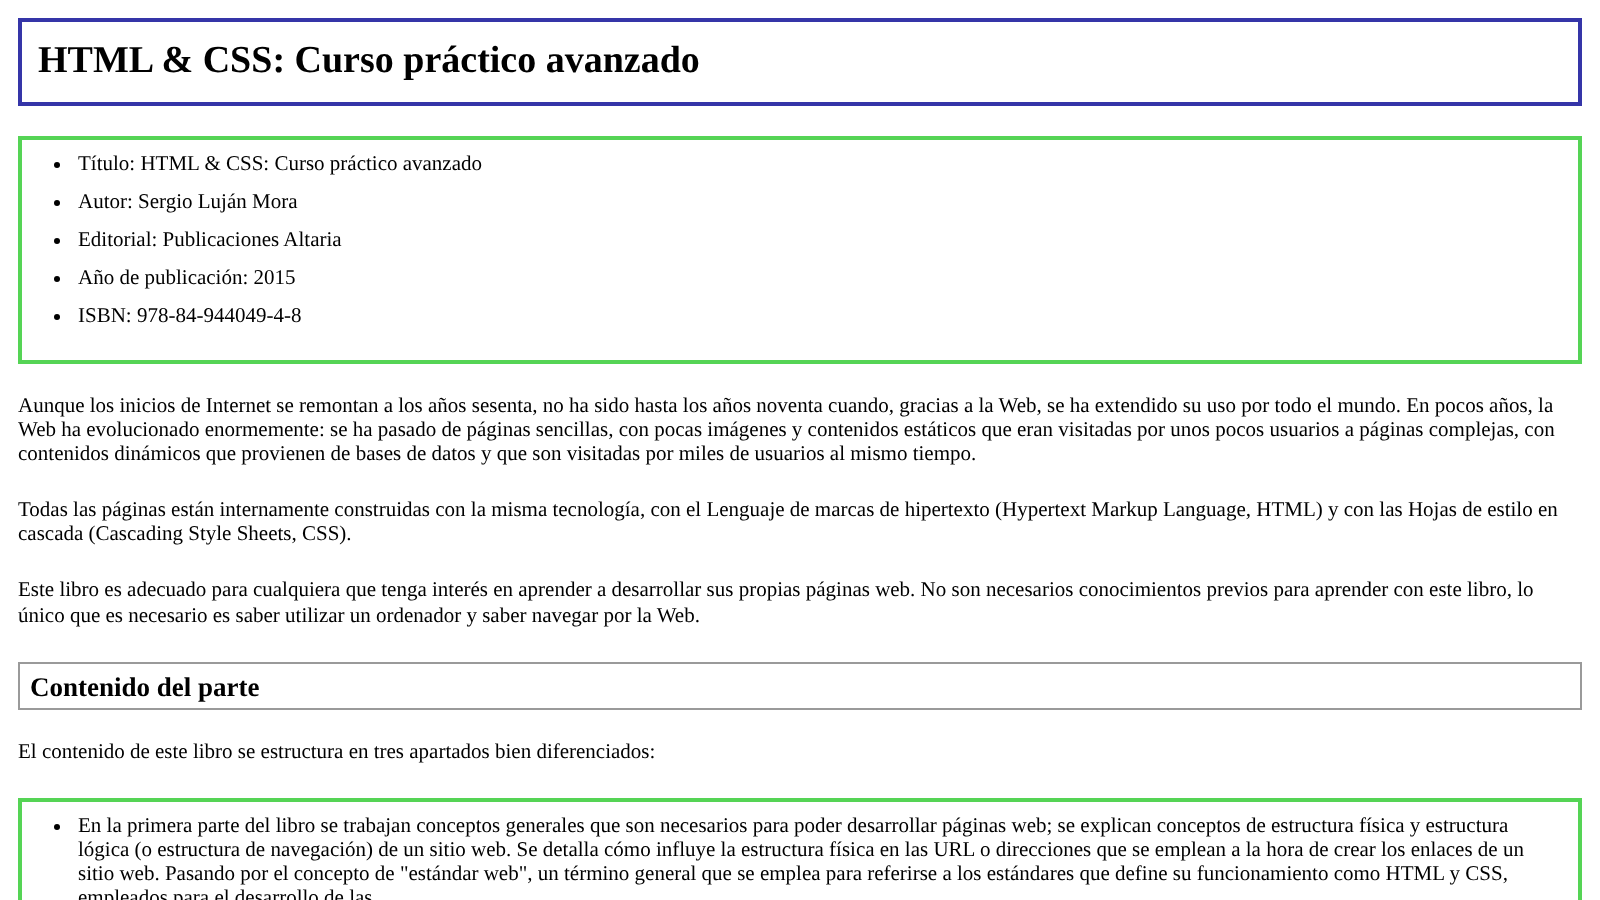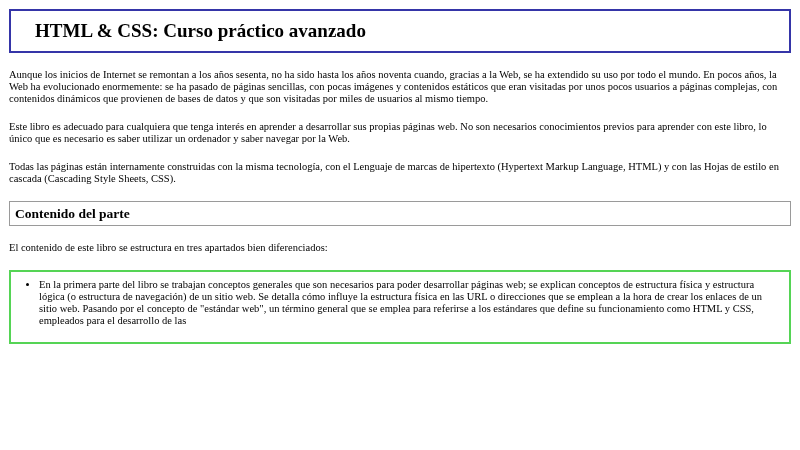--- a/index.html
+++ b/index.html
@@ -13,21 +13,21 @@
     font-size: 10.5px;
     line-height: 1.15;
   }
   .content {
     margin: 9px;
   }
   h1.title-box {
     font-size: 19px;
     font-weight: bold;
     border: 2px solid var(--title-border, #3535a8);
-    padding: 9px 8px 9px 24px;
+    padding: 9px 8px 9px 8px;
     margin: 8px 0 15px 0;
     line-height: 1.15;
   }
   h2.section-box {
     font-size: 13.5px;
     font-weight: bold;
     border: 1px solid var(--heading-border, #9a9a9a);
     padding: 4px 5px 3px 5px;
     margin: 8px 0 7px 0;
     line-height: 1.15;
@@ -46,25 +46,32 @@
   }
 </style>
 </head>
 <body>
 
 <div class="content">
 
   <h1 class="title-box">HTML &amp; CSS: Curso práctico avanzado</h1>
 
 
+  <ul class="box-list">
+    <li>Título: HTML &amp; CSS: Curso práctico avanzado</li>
+    <li>Autor: Sergio Luján Mora</li>
+    <li>Editorial: Publicaciones Altaria</li>
+    <li>Año de publicación: 2015</li>
+    <li>ISBN: 978-84-944049-4-8</li>
+  </ul>
 
 
   <p>Aunque los inicios de Internet se remontan a los años sesenta, no ha sido hasta los años noventa cuando, gracias a la Web, se ha extendido su uso por todo el mundo. En pocos años, la Web ha evolucionado enormemente: se ha pasado de páginas sencillas, con pocas imágenes y contenidos estáticos que eran visitadas por unos pocos usuarios a páginas complejas, con contenidos dinámicos que provienen de bases de datos y que son visitadas por miles de usuarios al mismo tiempo.</p>
+  <p>Todas las páginas están internamente construidas con la misma tecnología, con el Lenguaje de marcas de hipertexto (Hypertext Markup Language, HTML) y con las Hojas de estilo en cascada (Cascading Style Sheets, CSS).</p>
   <p>Este libro es adecuado para cualquiera que tenga interés en aprender a desarrollar sus propias páginas web. No son necesarios conocimientos previos para aprender con este libro, lo único que es necesario es saber utilizar un ordenador y saber navegar por la Web.</p>
-  <p>Todas las páginas están internamente construidas con la misma tecnología, con el Lenguaje de marcas de hipertexto (Hypertext Markup Language, HTML) y con las Hojas de estilo en cascada (Cascading Style Sheets, CSS).</p>
 
   <h2 class="section-box">Contenido del parte</h2>
 
   <p>El contenido de este libro se estructura en tres apartados bien diferenciados:</p>
 
   <ul class="box-list">
     <li>En la primera parte del libro se trabajan conceptos generales que son necesarios para poder desarrollar páginas web; se explican conceptos de estructura física y estructura lógica (o estructura de navegación) de un sitio web. Se detalla cómo influye la estructura física en las URL o direcciones que se emplean a la hora de crear los enlaces de un sitio web. Pasando por el concepto de "estándar web", un término general que se emplea para referirse a los estándares que define su funcionamiento como HTML y CSS, empleados para el desarrollo de las</li>
   </ul>
 
 </div>

